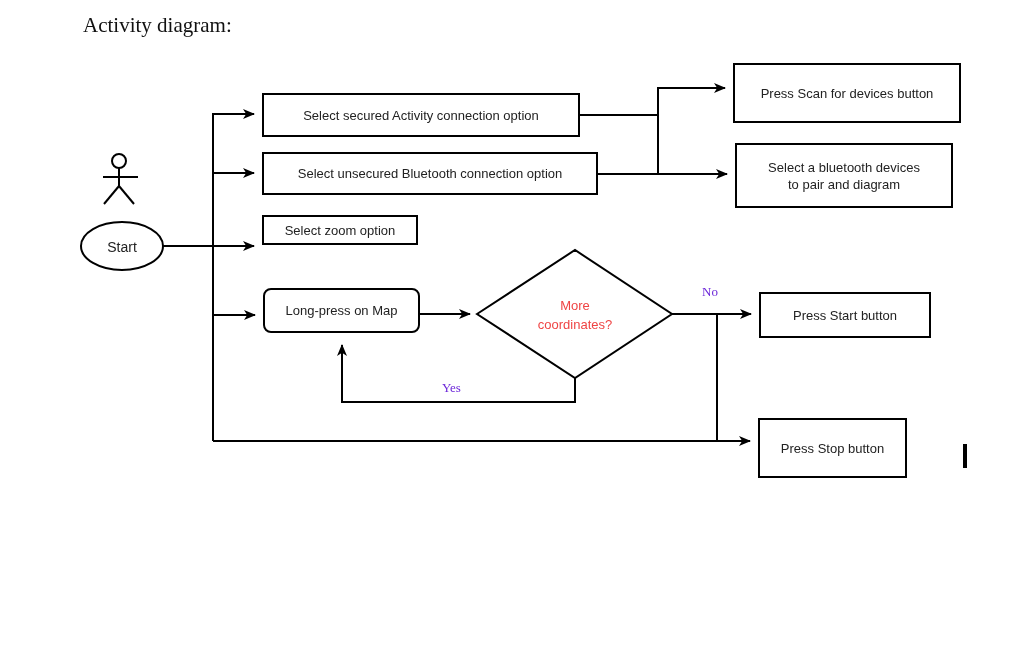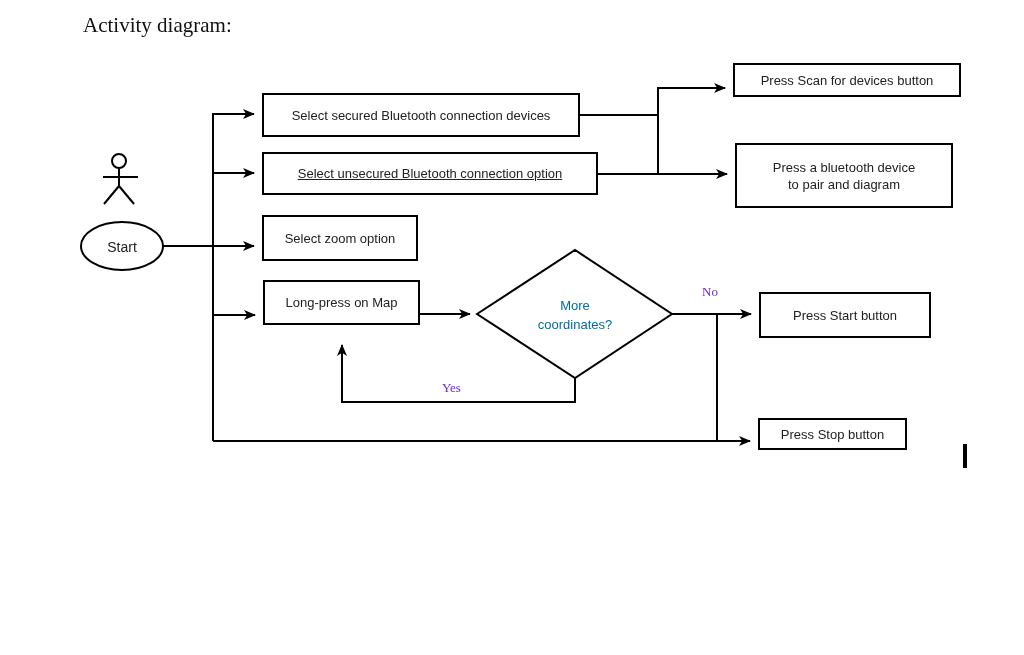--- a/index.html
+++ b/index.html
@@ -47,21 +47,21 @@
     color: #6d28d9;
     z-index: 2;
     white-space: nowrap;
     font-family: Liberation Serif, serif;
   }
   .decision-text {
     position: absolute;
     width: 140px;
     text-align: center;
     font-size: 13px;
-    color: #0369a1;
+    color: #ef4444;
     line-height: 19px;
     z-index: 2;
   }
   #start-label {
     position: absolute;
     left: 82px;
     top: 239px;
     width: 80px;
     text-align: center;
     font-size: 14px;
@@ -134,49 +134,49 @@
 
       <line x1="575" y1="378" x2="575" y2="402"></line>
       <line x1="576" y1="402" x2="342" y2="402"></line>
       <line x1="342" y1="403" x2="342" y2="345" marker-end="url(#arrow)"></line>
     </g>
   </svg>
 
   <div id="start-label">Start</div>
 
   <div class="node" style="left:262px; top:93px; width:318px; height:44px;">
-    <span>Select secured Bluetooth connection devices</span>
+    <span>Select secured Activity connection option</span>
   </div>
 
-  <div class="node" style="left:262px; top:152px; width:336px; height:43px;text-decoration:underline;">
+  <div class="node" style="left:262px; top:152px; width:336px; height:43px;">
     <span>Select unsecured Bluetooth connection option</span>
   </div>
 
-  <div class="node" style="left:262px; top:215px; width:156px; height:46px;">
+  <div class="node" style="left:262px; top:215px; width:156px; height:30px;">
     <span>Select zoom option</span>
   </div>
 
-  <div class="node" style="left:263px; top:280px; width:157px; height:45px;">
+  <div class="node" style="left:263px; top:288px; width:157px; height:45px;border-radius:8px;">
     <span>Long-press on Map</span>
   </div>
 
-  <div class="node" style="left:733px; top:63px; width:228px; height:34px;">
+  <div class="node" style="left:733px; top:63px; width:228px; height:60px;">
     <span>Press Scan for devices button</span>
   </div>
 
   <div class="node" style="left:735px; top:143px; width:218px; height:65px;">
-    <span>Press a bluetooth device</span>
+    <span>Select a bluetooth devices</span>
     <span>to pair and diagram</span>
   </div>
 
   <div class="node" style="left:759px; top:292px; width:172px; height:46px;">
     <span>Press Start button</span>
   </div>
 
-  <div class="node" style="left:758px; top:418px; width:149px; height:32px;">
+  <div class="node" style="left:758px; top:418px; width:149px; height:60px;">
     <span>Press Stop button</span>
   </div>
 
   <div class="decision-text" style="left:505px; top:296px;">
     <div>More</div>
     <div>coordinates?</div>
   </div>
 
   <div class="floating-label" style="left:702px; top:284px;">No</div>
   <div class="floating-label" style="left:433px; top:380px;margin-left:9px;">Yes</div>

